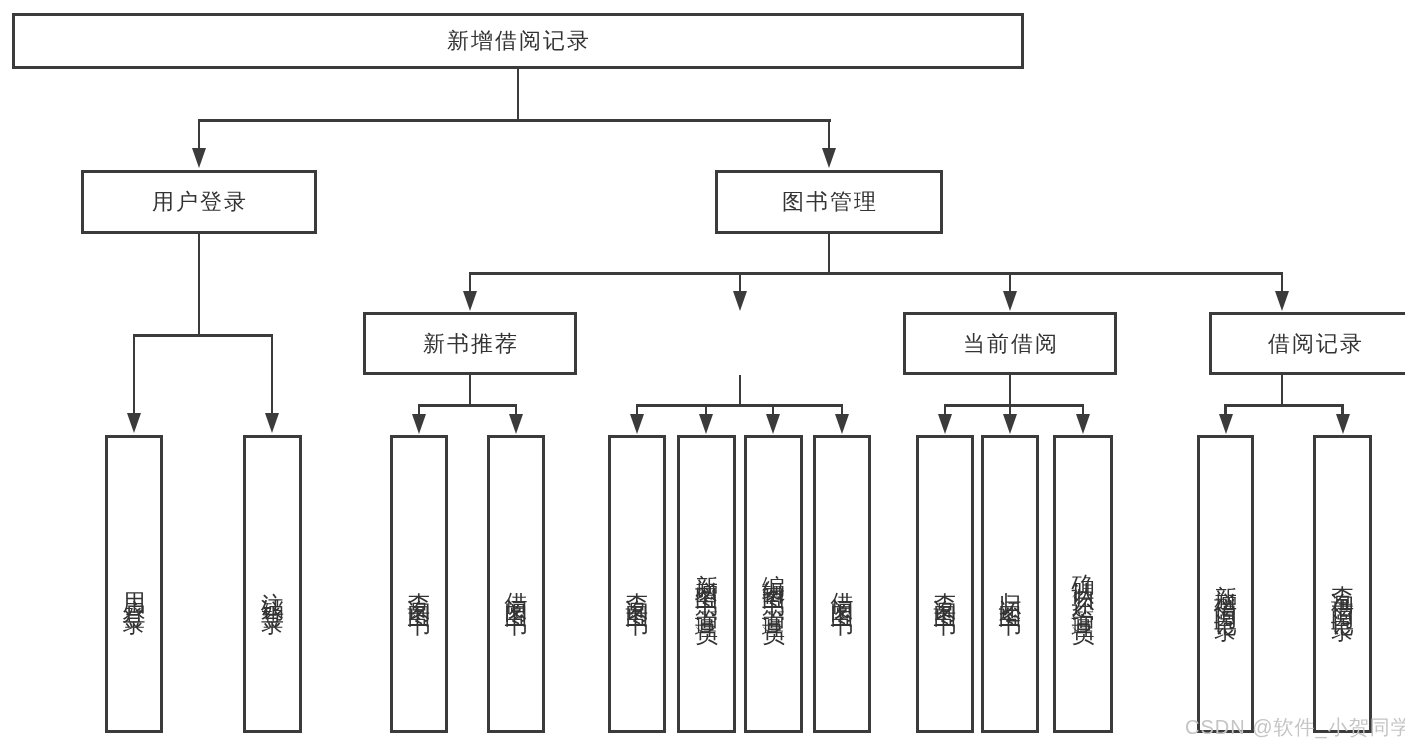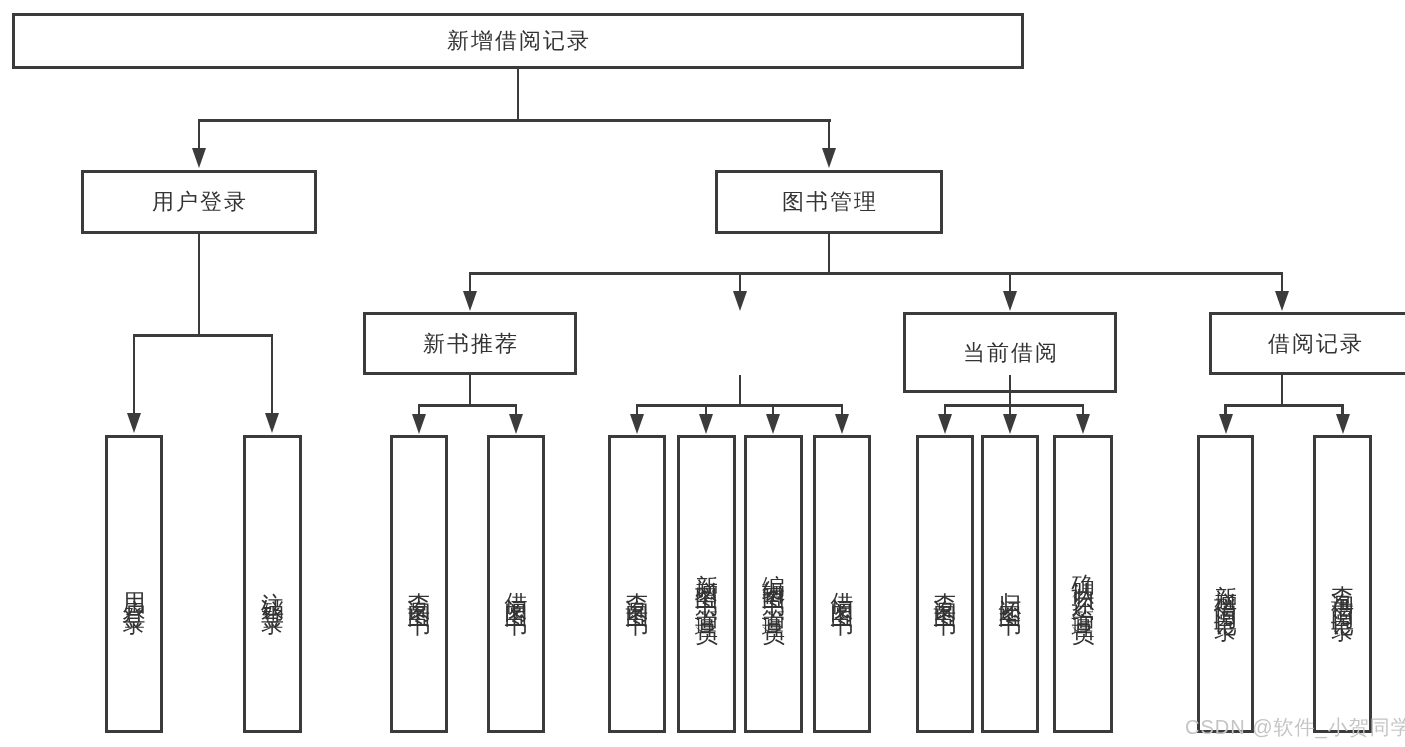--- a/index.html
+++ b/index.html
@@ -93,21 +93,21 @@
   <div class="v" style="left:738.75px;top:272px;height:22px;"></div>
   <div class="ah" style="left:733px;top:291px;"></div>
   <div class="v" style="left:1008.75px;top:272px;height:22px;"></div>
   <div class="ah" style="left:1003px;top:291px;"></div>
   <div class="v" style="left:1280.75px;top:272px;height:22px;"></div>
   <div class="ah" style="left:1275px;top:291px;"></div>
 
   <div class="box" style="left:363px;top:312px;width:214px;height:63px;">
     <span class="lbl">新书推荐</span>
   </div>
-  <div class="box" style="left:903px;top:312px;width:214px;height:81px;">
+  <div class="box" style="left:903px;top:312px;width:214px;height:63px;">
     <span class="lbl">当前借阅</span>
   </div>
   <div class="box" style="left:1176px;top:312px;width:212px;height:63px;margin-left:33px;">
     <span class="lbl">借阅记录</span>
   </div>
 
   <div class="v" style="left:468.75px;top:375px;height:31px;"></div>
   <div class="h" style="left:417.75px;top:404px;width:99.5px;"></div>
   <div class="v" style="left:417.75px;top:404px;height:12px;"></div>
   <div class="ah" style="left:412px;top:414px;"></div>

